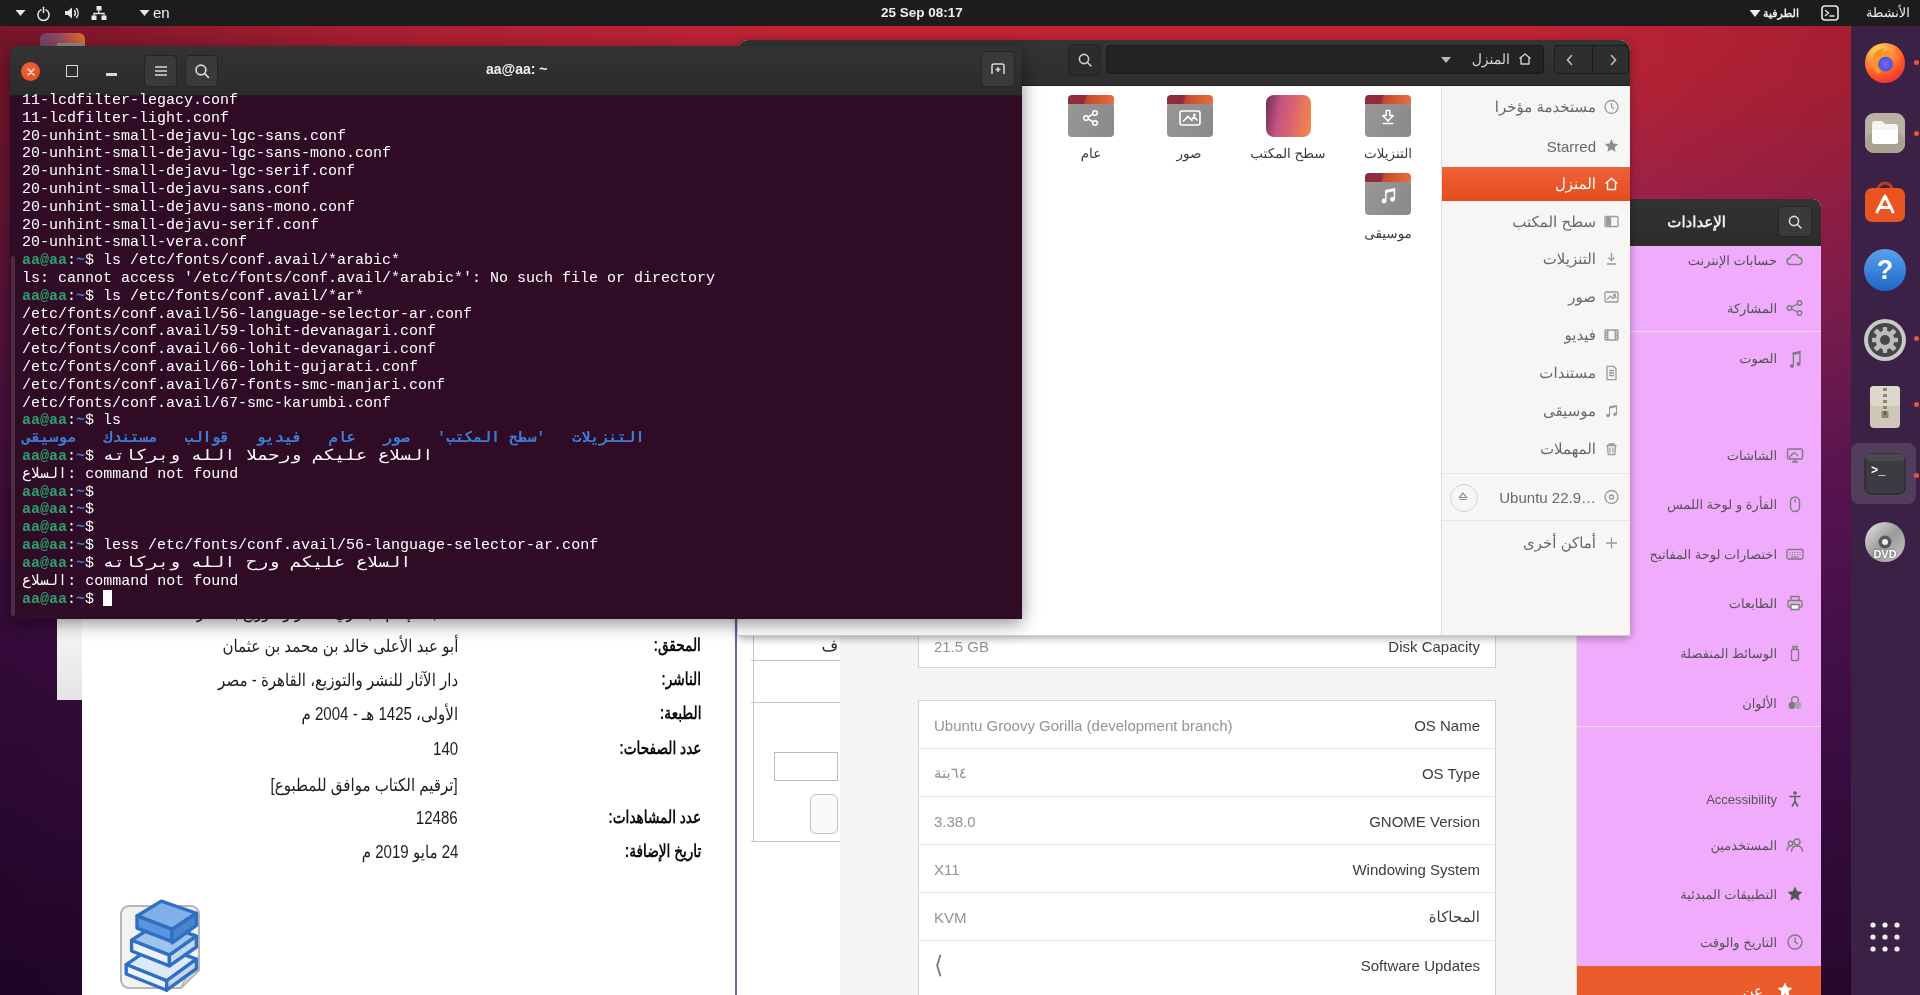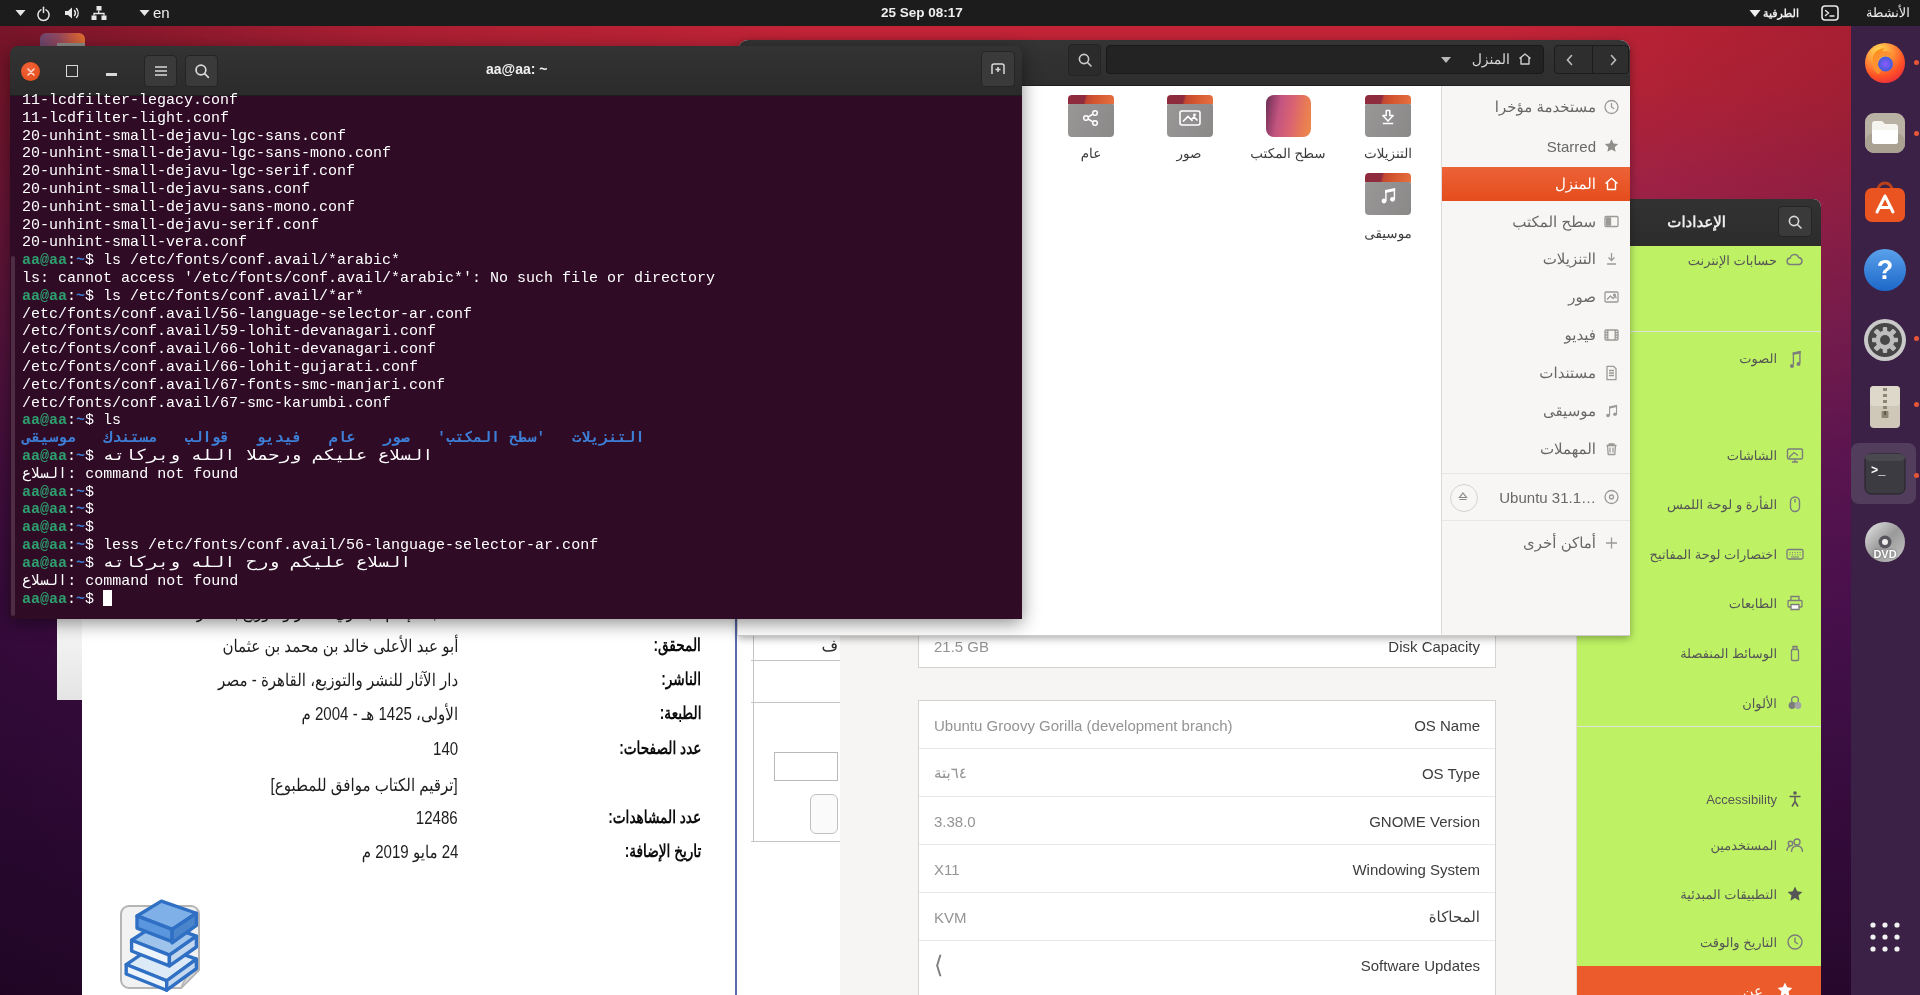--- a/index.html
+++ b/index.html
@@ -21,21 +21,21 @@
   #docwin .val{position:absolute;right:277px;font-size:17.5px;color:#1d1d1d;white-space:nowrap;transform:scaleX(0.86);transform-origin:right center;}
 
   
   #dlg{left:737px;top:595px;width:103px;height:400px;background:#ffffff;z-index:3;}
   #dlg .hl{position:absolute;left:14px;right:0;height:1px;background:#c4c4c4;}
   #dlg .vl{position:absolute;left:16px;width:1px;background:#c4c4c4;}
 
   
   #setwin{left:840px;top:199px;width:981px;height:796px;background:#f6f5f4;border-radius:8px 8px 0 0;z-index:4;}
   #set-head{position:absolute;left:0;top:0;right:0;height:47px;background:linear-gradient(#323232,#2c2c2c);border-radius:8px 8px 0 0;}
-  #set-side{position:absolute;right:0;top:47px;width:244px;bottom:0;background:#bef264;border-left:1px solid #e0deda;}
+  #set-side{position:absolute;right:0;top:47px;width:244px;bottom:0;background:#f0abfc;border-left:1px solid #e0deda;}
   #set-side .row{position:absolute;right:0;width:100%;height:34px;}
   #set-side .row .t{position:absolute;right:44px;top:50%;transform:translateY(-50%);font-size:13px;color:#555;white-space:nowrap;}
   #set-side .row .ic{position:absolute;right:16px;top:50%;transform:translateY(-50%);width:20px;height:20px;}
   .sep{position:absolute;right:0;width:100%;height:1px;background:#e3e1de;}
   #set-title{position:absolute;right:95px;top:14px;font-size:15px;font-weight:bold;color:#eeeeee;}
   .sqbtn{position:absolute;border-radius:4px;background:#3a3a3a;border:1px solid #242424;box-sizing:border-box;}
   #about{position:absolute;left:0;top:47px;width:737px;bottom:0;}
   .abox{position:absolute;left:78px;width:578px;background:#ffffff;border:1px solid #d5d2cf;box-sizing:border-box;}
   .arow{position:relative;height:47px;border-bottom:1px solid #ebe9e7;}
   .arow:last-child{border-bottom:none;}
@@ -137,20 +137,31 @@
         <line x1="10.5" y1="10.5" x2="14" y2="14" stroke="#d9d9d9" stroke-width="1.6" stroke-linecap="round"></line>
       </svg>
     </div>
     <div id="set-side">
       <div class="row" style="top:-3px;">
         <span class="t">حسابات الإنترنت</span>
         <span class="ic"><svg width="20" height="20" viewBox="0 0 20 20">
             <path d="M5.5 14.5 a3.2 3.2 0 0 1 -0.3 -6.4 a4.4 4.4 0 0 1 8.5 -0.6 a3.6 3.6 0 0 1 0.8 7 z" fill="none" stroke="#7c7c7c" stroke-width="1.5"></path>
           </svg></span>
       </div>
+      <div class="row" style="top:45px;">
+        <span class="t">المشاركة</span>
+        <span class="ic"><svg width="20" height="20" viewBox="0 0 20 20">
+            <g fill="none" stroke="#7c7c7c" stroke-width="1.4">
+              <circle cx="14.5" cy="5" r="2.2"></circle>
+              <circle cx="4.5" cy="10" r="2.2"></circle>
+              <circle cx="14.5" cy="15" r="2.2"></circle>
+              <path d="M6.6 9 l5.8 -3 M6.6 11 l5.8 3"></path>
+            </g>
+          </svg></span>
+      </div>
       <div class="row" style="top:94.5px;">
         <span class="t">الصوت</span>
         <span class="ic"><svg width="20" height="20" viewBox="0 0 20 20">
             <g fill="#7c7c7c">
               <path d="M7 16 a2 2 0 1 1 -0.01 0 z"></path>
               <path d="M13.5 14 a2 2 0 1 1 -0.01 0 z"></path>
               <rect x="7.7" y="4.5" width="1.4" height="12"></rect>
               <rect x="14.2" y="3" width="1.4" height="12"></rect>
               <path d="M7.7 4.5 l7.9 -1.7 v2.6 l-7.9 1.7 z"></path>
             </g>
@@ -365,21 +376,21 @@
       </div>
       <div class="row" style="top:346px;">
         <span class="t">المهملات</span>
         <span class="ic"><svg width="17" height="17" viewBox="0 0 17 17">
             <g fill="none" stroke="#9b9a97" stroke-width="1.3" stroke-linejoin="round">
               <path d="M3.5 5 h10 M6 5 V3.5 h5 V5 M4.5 5 l0.7 9 h6.6 l0.7 -9 M7 7 v5 M10 7 v5"></path>
             </g>
           </svg></span>
       </div>
       <div class="row" style="top:394px;">
-        <span class="t">Ubuntu 31.1…</span>
+        <span class="t">Ubuntu 22.9…</span>
         <span class="ic"><svg width="17" height="17" viewBox="0 0 17 17">
             <g fill="none" stroke="#9b9a97" stroke-width="1.3" stroke-linejoin="round">
               <circle cx="8.5" cy="8.5" r="6.5"></circle>
               <circle cx="8.5" cy="8.5" r="2"></circle>
             </g>
           </svg></span>
       </div>
       <div class="row" style="top:440px;">
         <span class="t">أماكن أخرى</span>
         <span class="ic"><svg width="17" height="17" viewBox="0 0 17 17">

